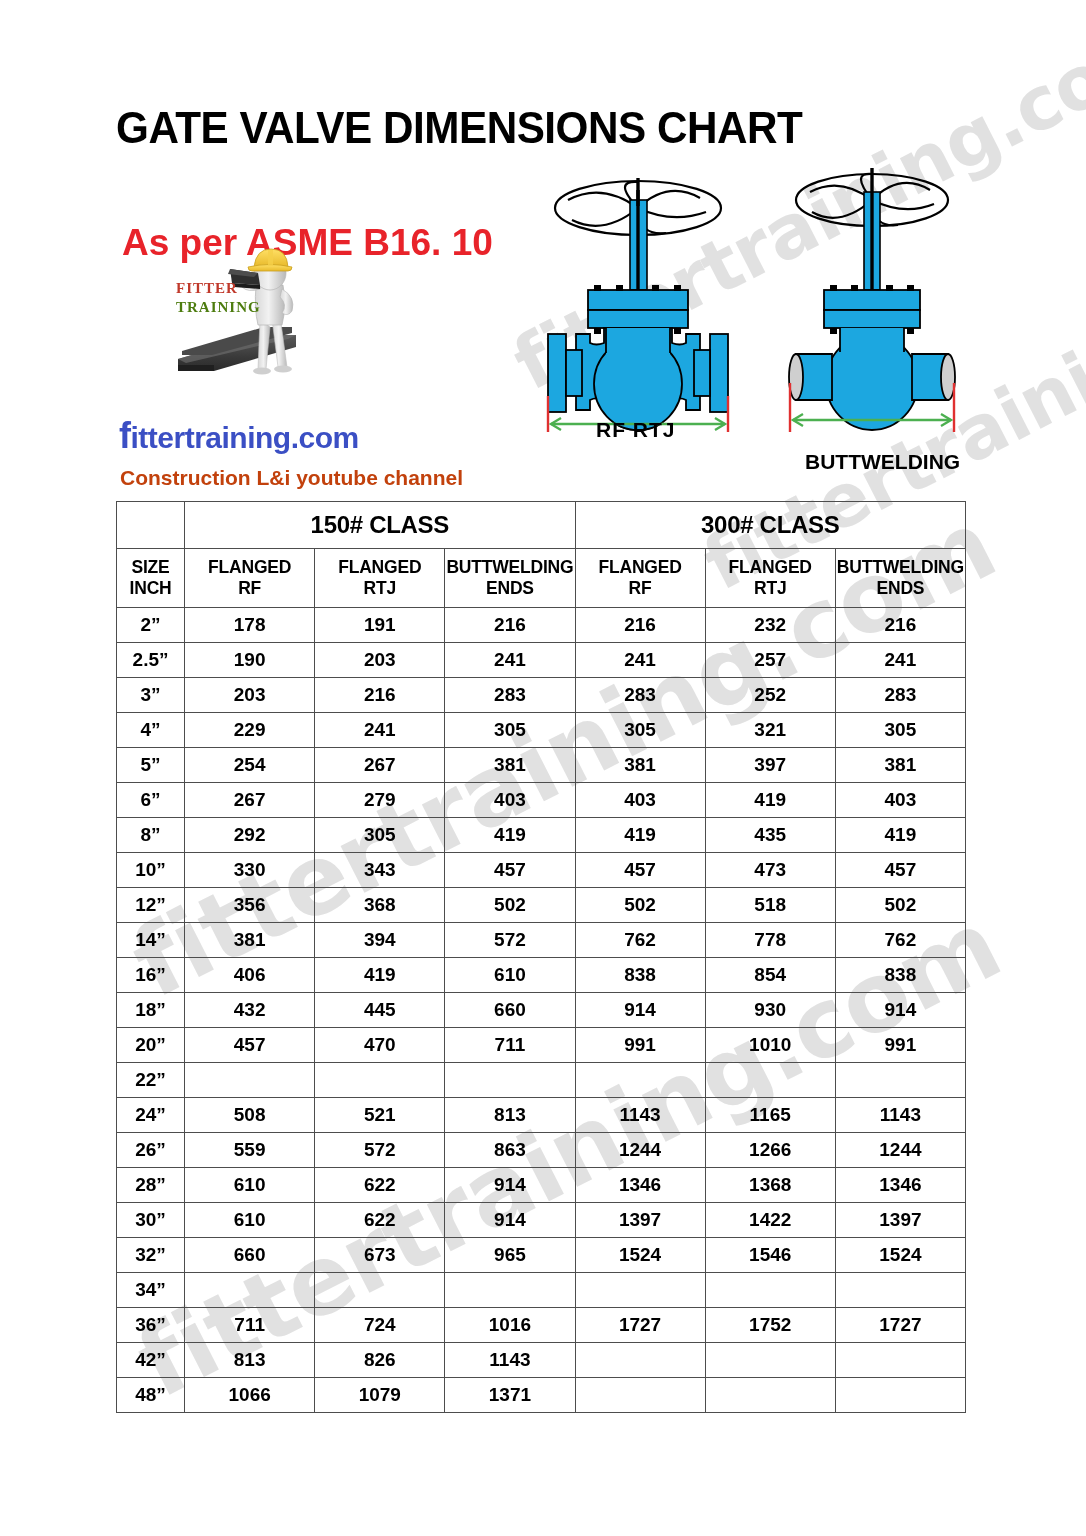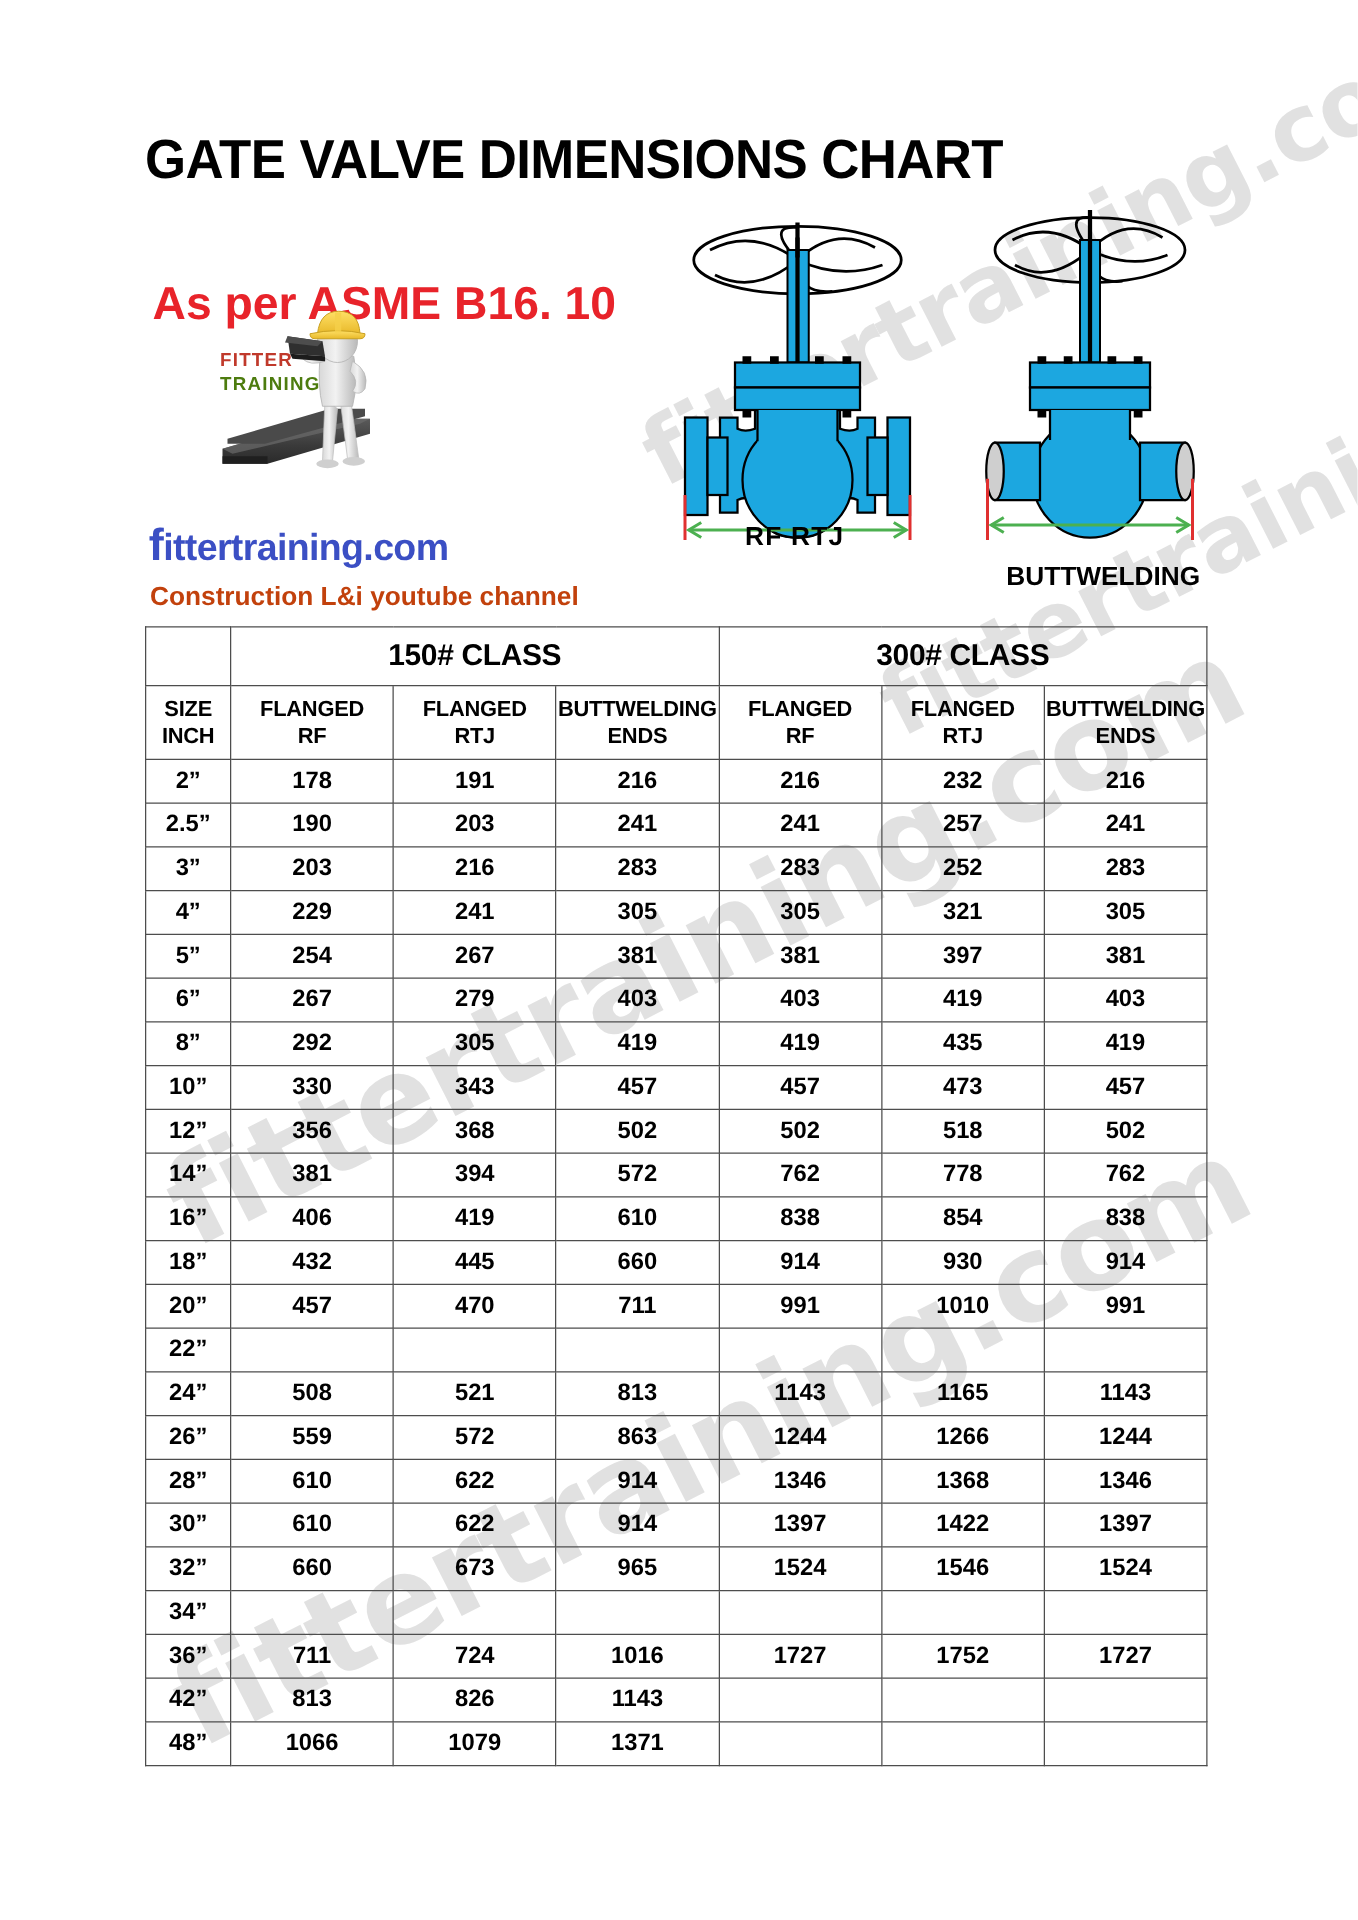--- a/index.html
+++ b/index.html
@@ -72,21 +72,21 @@
     left: 168px;
     top: 247px;
     width: 160px;
     height: 140px;
     z-index: 10;
   }
   .mascot-text {
     position: absolute;
     left: 8px;
     top: 32px;
-    font-family: Liberation Sans, sans-serif;
+    font-family: Liberation Serif, serif;
     font-weight: bold;
     font-size: 15px;
     line-height: 19px;
     letter-spacing: 1px;
   }
   .mt-fitter { color: #c0392b; }
   .mt-training { color: #4d7c0f; }
 
   
   .brand {

